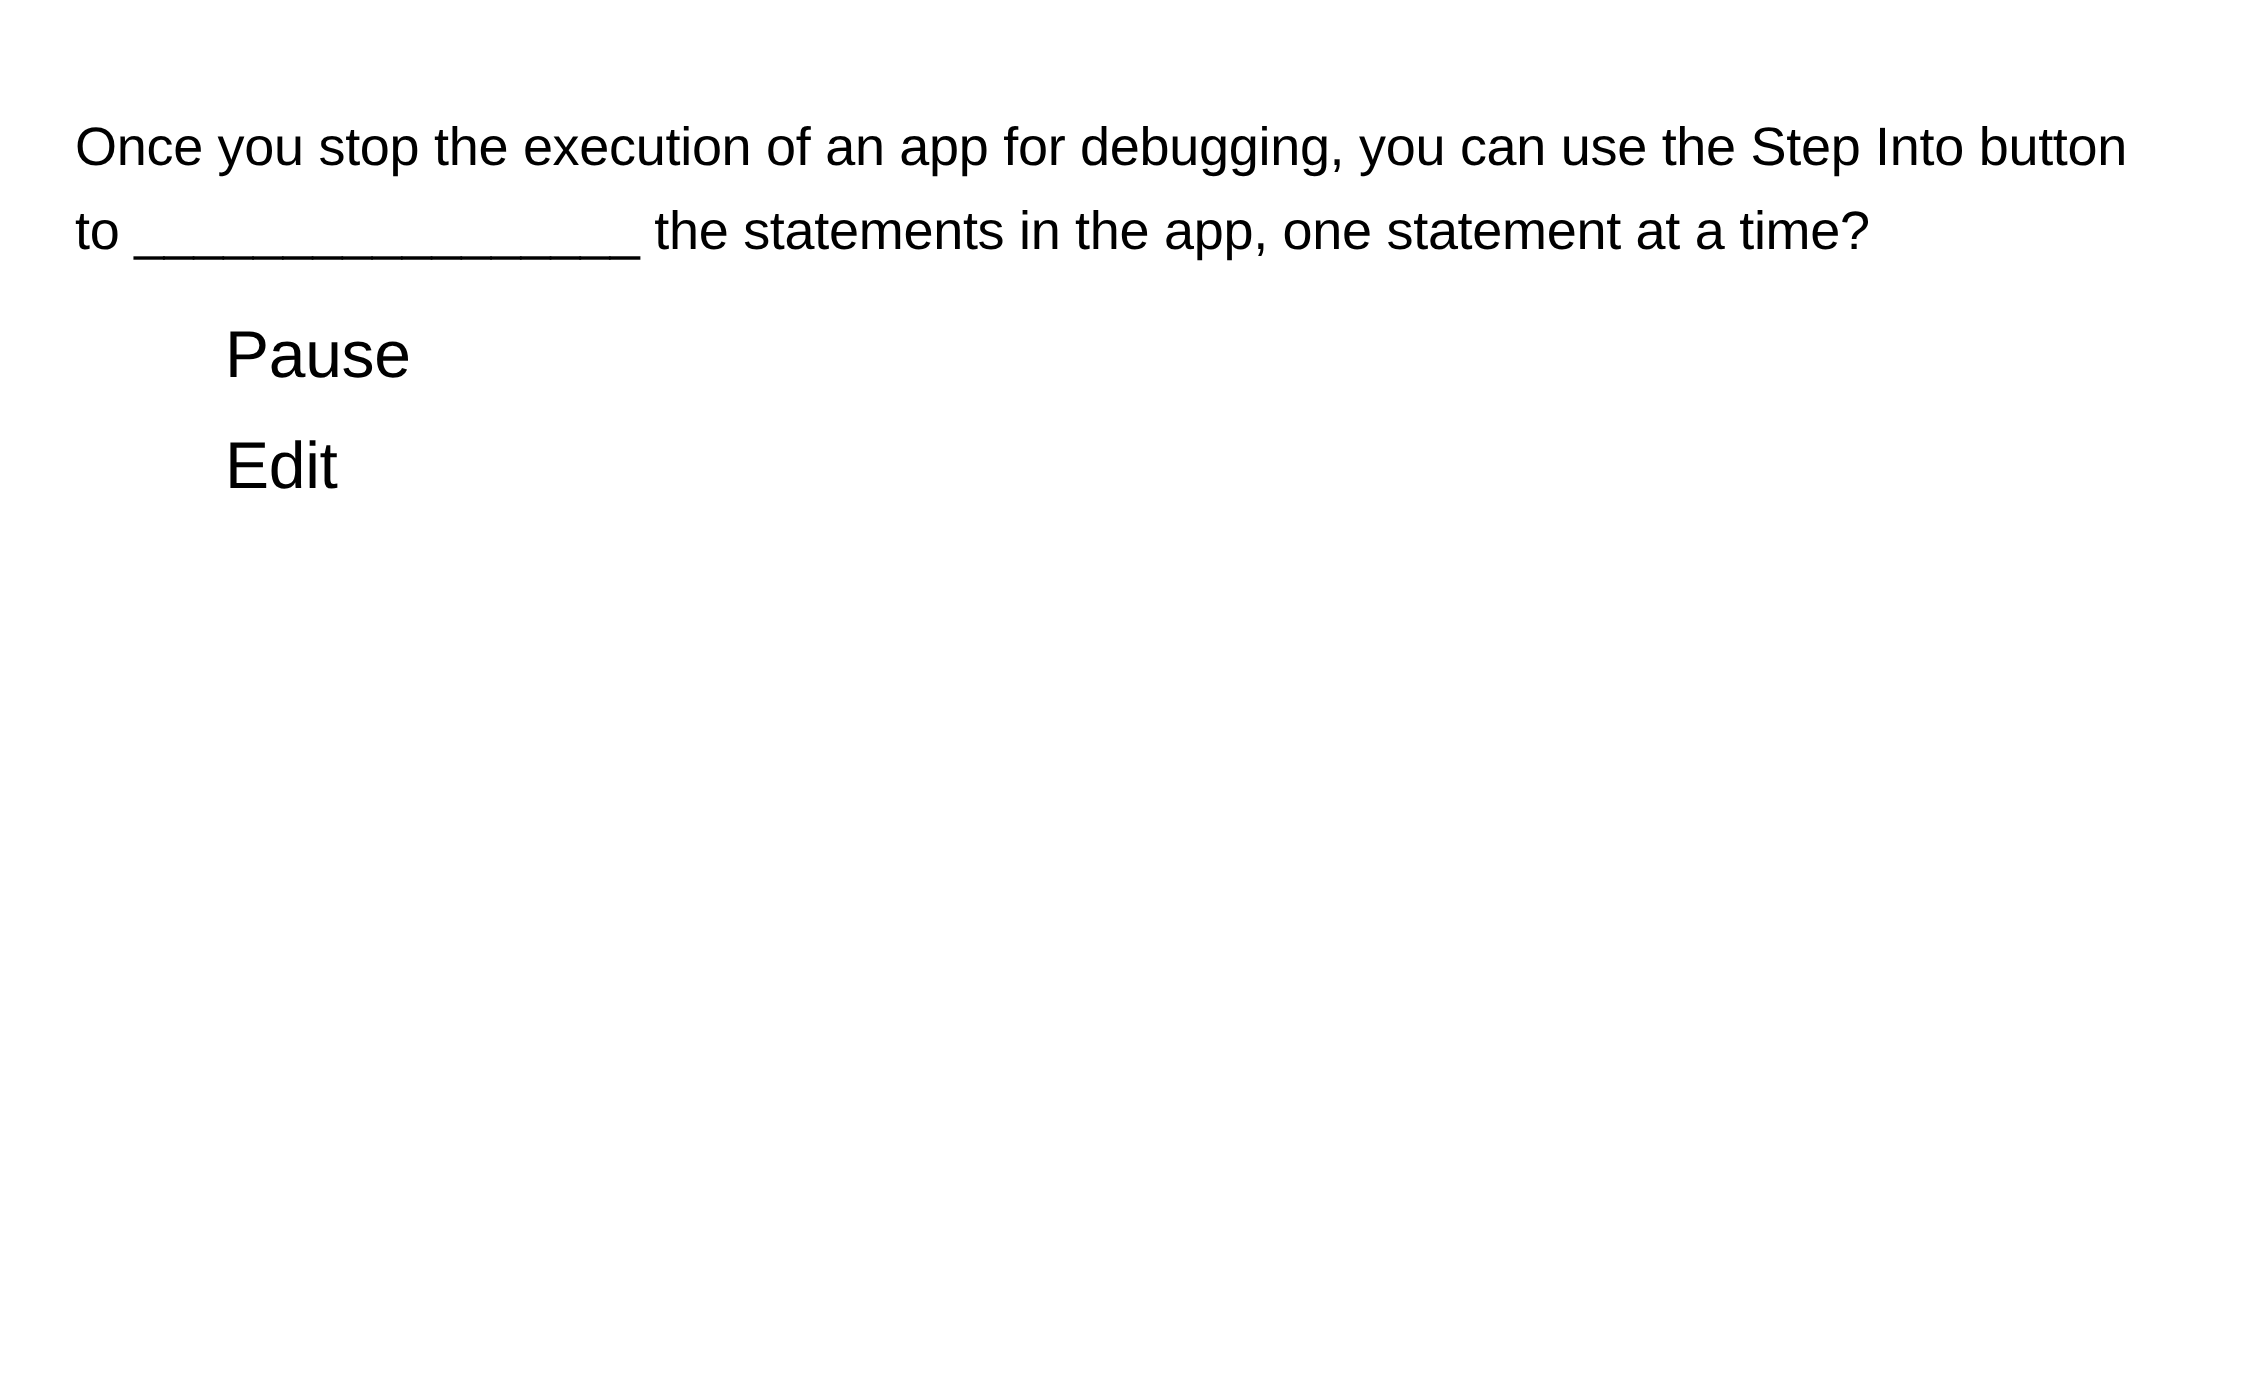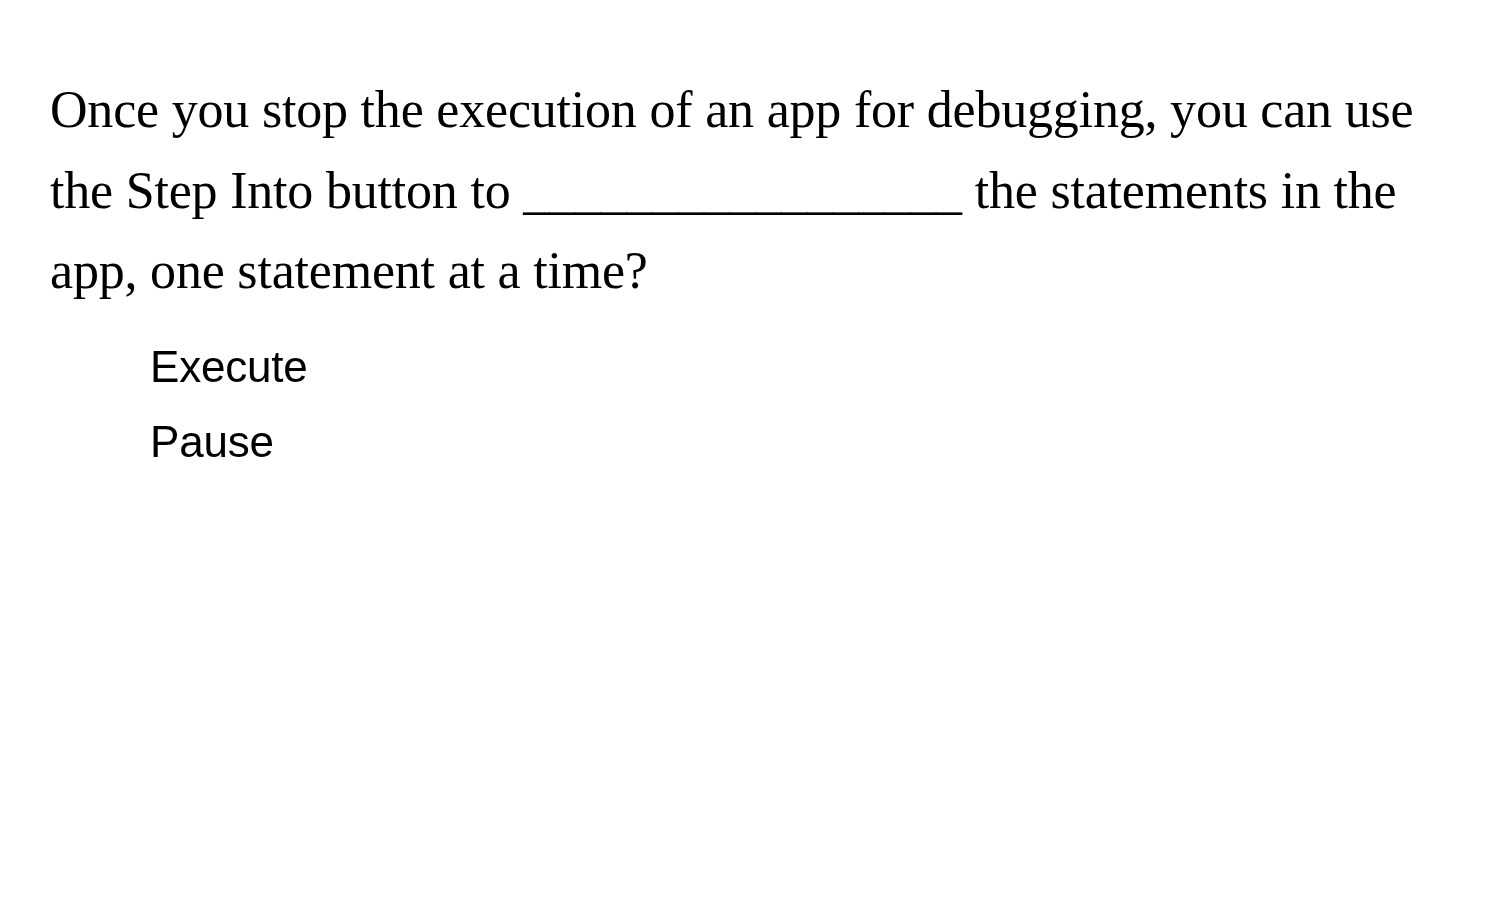--- a/index.html
+++ b/index.html
@@ -9,38 +9,37 @@
     }
     body {
       width: 1500px;
       height: 920px;
       background: #ffffff;
       font-family: -apple-system, BlinkMacSystemFont, "Segoe UI", Helvetica, Arial, sans-serif;
       color: #000000;
       padding: 70px 50px 50px 50px;
     }
     .question-text {
-      font-size: 52px;
+      font-size: 36px;
       line-height: 1.55;
       font-weight: 400;
       letter-spacing: -0.2px;
-      font-family: Liberation Serif, serif;
     }
     .options {
       margin-top: 18px;
       padding-left: 100px;
     }
     .option {
       font-size: 44px;
       line-height: 1.7;
       font-weight: 400;
       letter-spacing: -0.2px;
     }
   </style>
 </head>
 <body>
 
 <div class="question-text">Once you stop the execution of an app for debugging, you can use the Step Into button to _________________ the statements in the app, one statement at a time?</div>
 
 <div class="options">
-  <div class="option">Execute</div>
   <div class="option">Pause</div>
+  <div class="option">Edit</div>
 </div>
 
 </body></html>

